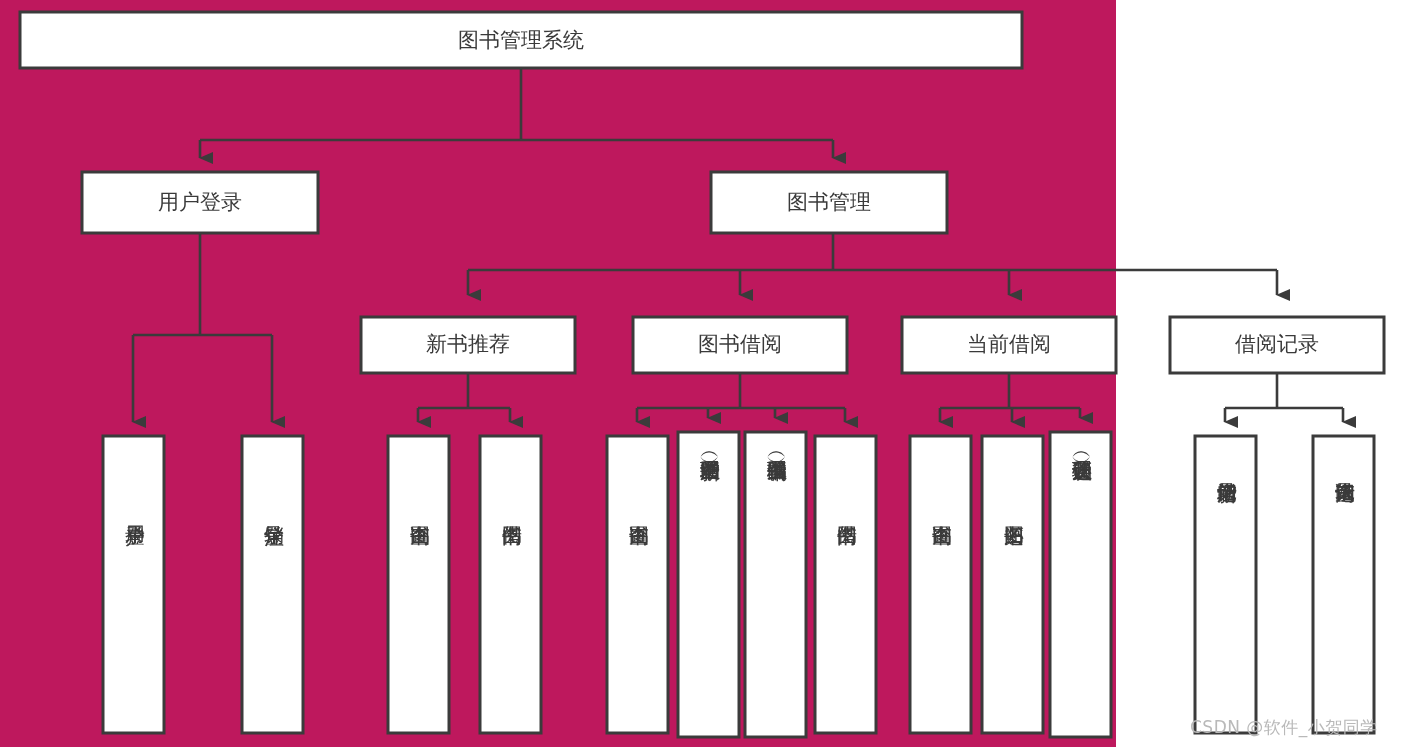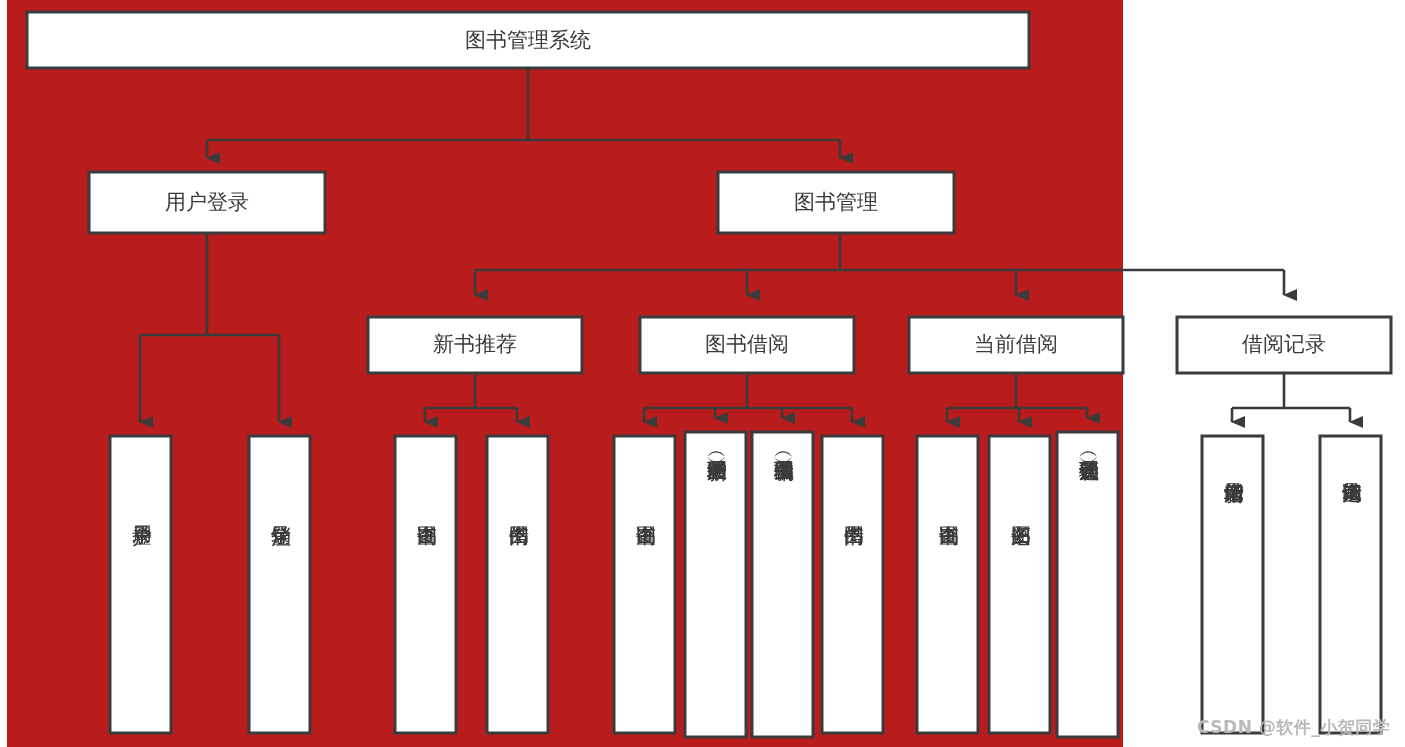--- a/index.html
+++ b/index.html
@@ -1,28 +1,28 @@
 <!DOCTYPE html>
 <html><head>
 <meta charset="utf-8">
 <style>
   html,body{margin:0;padding:0;background:#ffffff;}
   body{width:1405px;height:747px;overflow:hidden;
        font-family:"DejaVu Sans","Liberation Sans",sans-serif;}
-  #diagram-root{position:relative;width:1116px;height:747px;background:#b91c1c;margin-left:7px;}
+  #diagram-root{position:relative;width:1116px;height:747px;background:#be185d;}
   svg#tree{position:absolute;left:0;top:0;width:1405px;height:747px;}
   .nodebox{fill:#ffffff;stroke:#3b3b3b;stroke-width:3;}
   .conn{stroke:#3b3b3b;stroke-width:2.6;fill:none;}
   .arrowhead{fill:#3b3b3b;}
   .nodelabel{fill:#3a3a3a;font-family:"DejaVu Sans","Liberation Sans",sans-serif;
              font-size:21px;text-anchor:middle;dominant-baseline:middle;}
   .nodelabel.vert{font-size:20px;}
   .watermark{position:absolute;color:#b9b9b9;font-size:17px;
              font-family:"DejaVu Sans","Liberation Sans",sans-serif;
-             white-space:nowrap;letter-spacing:0.5px;font-weight:bold;}
+             white-space:nowrap;letter-spacing:0.5px;}
 </style>
 </head>
 <body>
 
 <div id="diagram-root">
 
   <svg id="tree" viewBox="0 0 1405 747">
     <defs>
       <marker id="arw" viewBox="0 0 12 14" refX="6" refY="13" markerWidth="12" markerHeight="14" orient="auto-start-reverse" markerUnits="userSpaceOnUse">
         <path class="arrowhead" d="M0,0 L12,0 L6,14 Z"></path>

